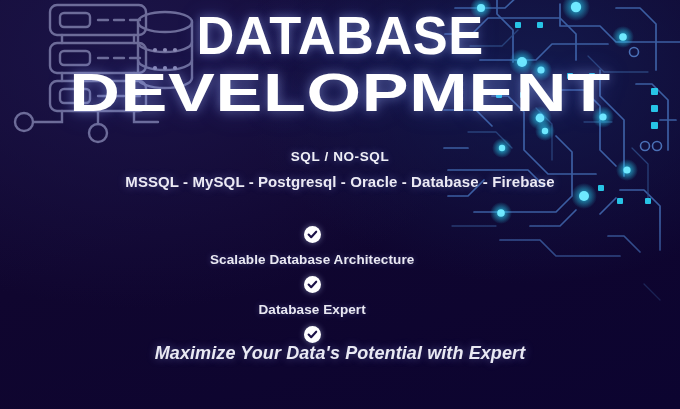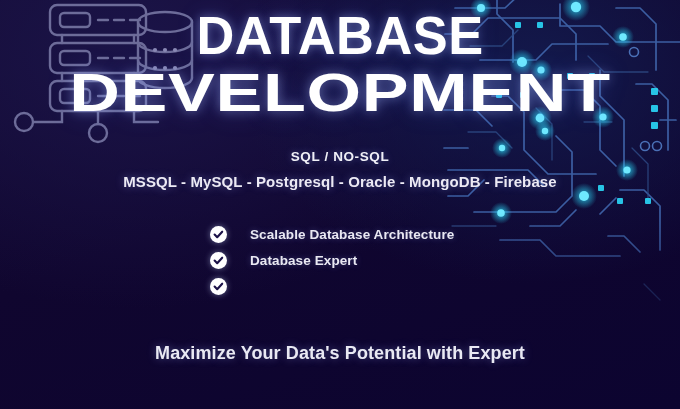--- a/index.html
+++ b/index.html
@@ -90,21 +90,22 @@
     position: absolute;
     left: 210px;
     top: 226px;
     display: flex;
     flex-direction: column;
     gap: 9px;
   }
   .feature {
     display: flex;
     align-items: center;
-    gap: 23px;
+    gap: 9px;
+    flex-direction: column;
   }
   .check-icon {
     width: 17px;
     height: 17px;
     border-radius: 50%;
     background: #ffffff;
     display: flex;
     align-items: center;
     justify-content: center;
     flex: 0 0 auto;
@@ -124,20 +125,21 @@
     position: absolute;
     left: 0; right: 0;
     top: 340px;
     text-align: center;
     color: #e9e9f3;
     font-size: 18px;
     font-weight: bold;
     line-height: 1.48;
     letter-spacing: 0.1px;
     text-shadow: 0 0 9px rgba(150,170,255,0.42);
+    font-style: italic;
   }
   .tagline span { display: block; }
 </style>
 </head>
 <body>
 
 <div id="banner">
 
   <div class="layer">
     <svg viewBox="0 0 680 409" xmlns="http://www.w3.org/2000/svg">
@@ -304,21 +306,21 @@
 
   <div class="content">
 
     <div class="title-block">
       <span class="title-line one">DATABASE</span>
       <span class="title-line two">DEVELOPMENT</span>
     </div>
 
     <div class="subtitle">SQL / NO-SQL</div>
 
-    <div class="techlist">MSSQL - MySQL - Postgresql - Oracle - MongoDB - Firebase</div>
+    <div class="techlist">MSSQL - MySQL - Postgresql - Oracle - Database - Firebase</div>
 
     <div class="features">
 
       <div class="feature">
         <span class="check-icon">
           <svg width="11" height="11" viewBox="0 0 11 11" xmlns="http://www.w3.org/2000/svg">
             <path d="M1.6 5.6 L4.2 8.2 L9.2 2.7" stroke="#1b1147" stroke-width="2.1" fill="none" stroke-linecap="round" stroke-linejoin="round"></path>
           </svg>
         </span>
         <span class="feature-label">Scalable Database Architecture</span>

